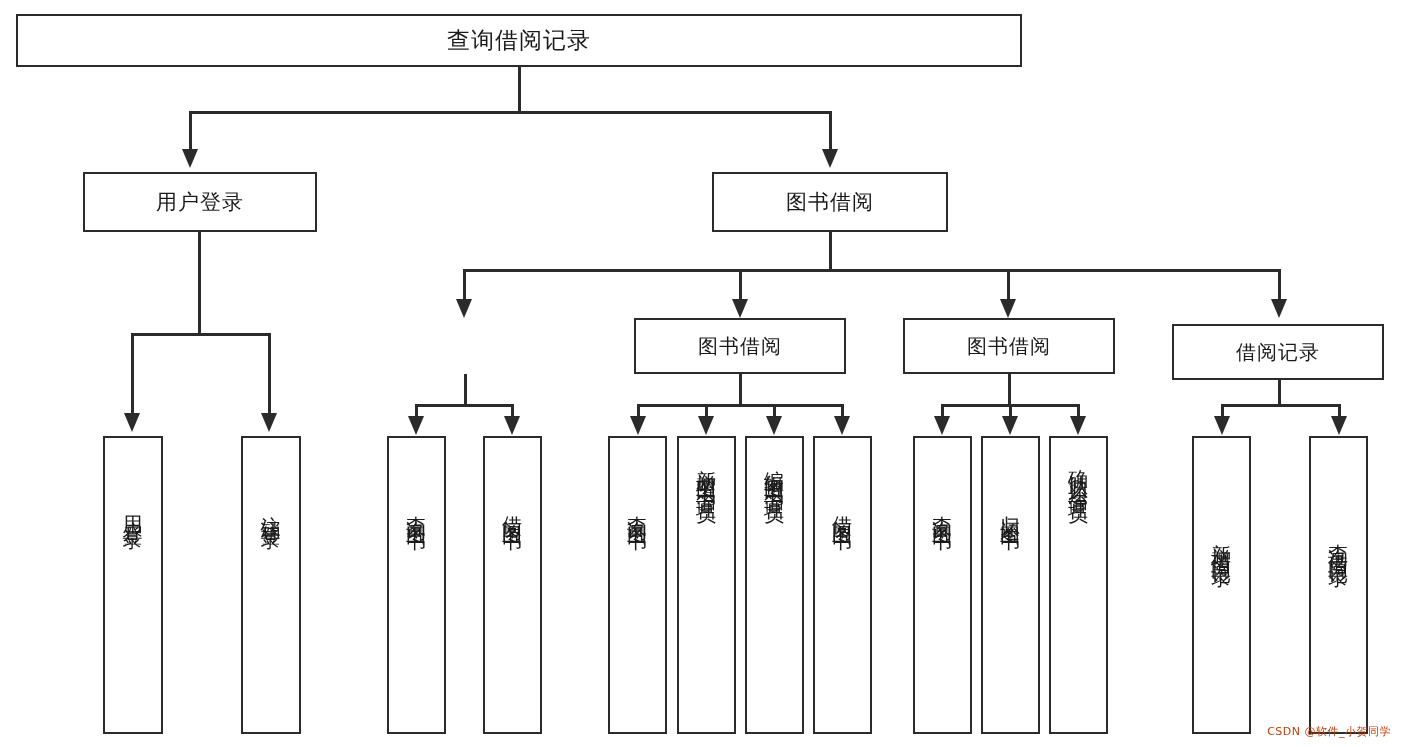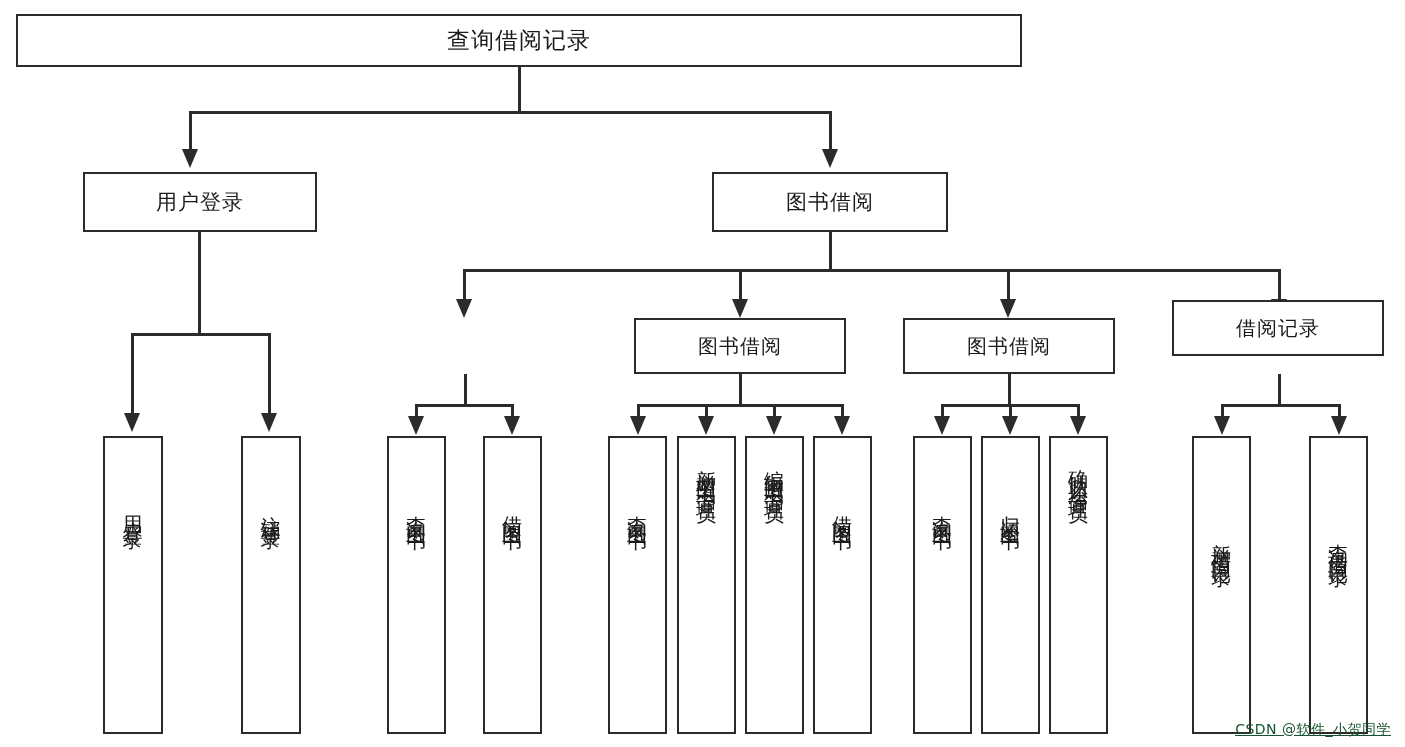--- a/index.html
+++ b/index.html
@@ -75,26 +75,25 @@
     border-left: 8px solid transparent;
     border-right: 8px solid transparent;
     border-top: 19px solid #2b2b2b;
     z-index: 2;
   }
   
   #watermark {
     position: absolute;
     right: 14px;
     bottom: 8px;
-    font-size: 14px;
-    color: #14532d;
+    font-size: 11px;
+    color: #c2410c;
     letter-spacing: 0.5px;
     z-index: 5;
     white-space: nowrap;
-    text-decoration: underline;
   }
 </style>
 </head>
 <body>
 
 <div id="canvas">
 
   <div class="node node-root" style="left:16px; top:14px; width:1006px; height:53px;">
     <span>查询借阅记录</span>
   </div>
@@ -132,21 +131,21 @@
   <div class="arrow" style="left:1000px; top:299px;"></div>
   <div class="ln ln-v" style="left:1278px; top:269px; height:32px;"></div>
   <div class="arrow" style="left:1271px; top:299px;"></div>
 
   <div class="node node-l3" style="left:634px; top:318px; width:212px; height:56px;">
     <span>图书借阅</span>
   </div>
   <div class="node node-l3" style="left:903px; top:318px; width:212px; height:56px;">
     <span>图书借阅</span>
   </div>
-  <div class="node node-l3" style="left:1172px; top:300px; width:212px; height:56px;">
+  <div class="node node-l3" style="left:1172px; top:324px; width:212px; height:56px;">
     <span>借阅记录</span>
   </div>
 
   <div class="ln ln-v" style="left:464px; top:374px; height:32px;"></div>
   <div class="ln ln-h" style="left:415px; top:404px; width:98px;"></div>
   <div class="ln ln-v" style="left:415px; top:404px; height:16px;"></div>
   <div class="arrow" style="left:408px; top:416px;"></div>
   <div class="ln ln-v" style="left:511px; top:404px; height:16px;"></div>
   <div class="arrow" style="left:504px; top:416px;"></div>
 

